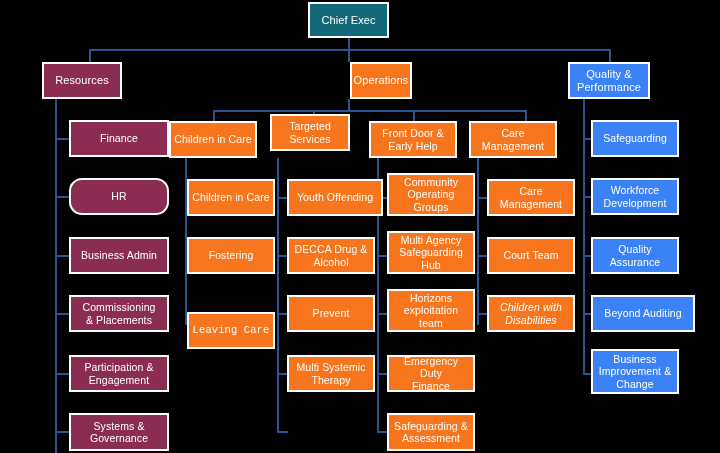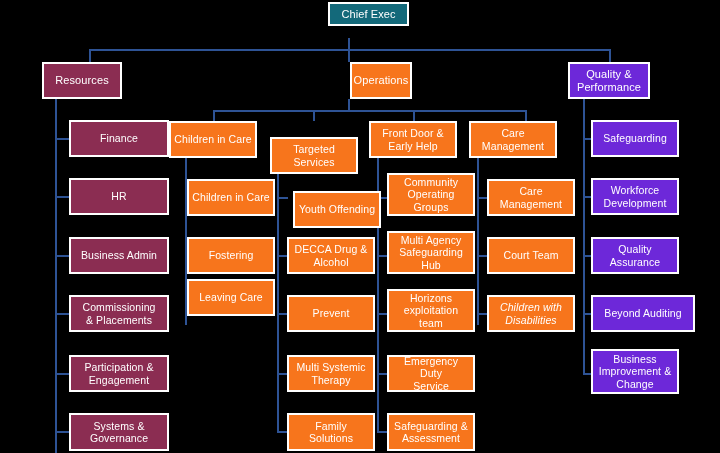--- a/index.html
+++ b/index.html
@@ -17,21 +17,21 @@
     font-size:10.5px;
     line-height:12.5px;
     letter-spacing:.1px;
     padding:1px 3px;
     z-index:5;
     white-space:pre-line;
   }
   .node.teal{background:#13697A;}
   .node.maroon{background:#8B2D52;}
   .node.orange{background:#F7751C;}
-  .node.blue{background:#6d28d9;}
+  .node.blue{background:#3b82f6;}
 
   .node.root{font-size:11px;}
   .node.lvl2{font-size:11px;}
 
   .conn{position:absolute;background:#2E5395;z-index:1;}
   .conn.h{height:2px;}
   .conn.v{width:2px;}
 </style>
 </head>
 <body>
@@ -85,68 +85,67 @@
   <div class="conn h" style="left:477px;top:255px;width:11px;"></div>
   <div class="conn h" style="left:477px;top:313px;width:11px;"></div>
 
   <div class="conn v" style="left:583px;top:99px;height:275px;"></div>
   <div class="conn h" style="left:583px;top:138px;width:8px;"></div>
   <div class="conn h" style="left:583px;top:196px;width:8px;"></div>
   <div class="conn h" style="left:583px;top:255px;width:8px;"></div>
   <div class="conn h" style="left:583px;top:313px;width:8px;"></div>
   <div class="conn h" style="left:583px;top:373px;width:8px;"></div>
 
-  <div class="node teal root" style="left:308px;top:2px;width:81px;height:24px;margin-left:20px;">Chief Exec</div>
+  <div class="node teal root" style="left:308px;top:2px;width:81px;height:36px;">Chief Exec</div>
 
   <div class="node maroon lvl2" style="left:42px;top:62px;width:80px;height:37px;">Resources</div>
   <div class="node orange lvl2" style="left:302px;top:62px;width:62px;height:37px;margin-left:48px;">Operations</div>
   <div class="node blue lvl2" style="left:568px;top:62px;width:82px;height:37px;">Quality &amp;
 Performance</div>
 
   <div class="node maroon" style="left:69px;top:120px;width:100px;height:37px;">Finance</div>
-  <div class="node maroon" style="left:69px;top:178px;width:100px;height:37px;">HR</div>
+  <div class="node maroon" style="left:69px;top:178px;width:100px;height:37px;border-radius:13px;">HR</div>
   <div class="node maroon" style="left:69px;top:237px;width:100px;height:37px;">Business Admin</div>
   <div class="node maroon" style="left:69px;top:355px;width:100px;height:37px;">Participation &amp;
 Engagement</div>
   <div class="node maroon" style="left:69px;top:295px;width:100px;height:37px;">Commissioning
 &amp; Placements</div>
   <div class="node maroon" style="left:69px;top:413px;width:100px;height:38px;">Systems &amp;
 Governance</div>
 
   <div class="node orange" style="left:169px;top:121px;width:88px;height:37px;">Children in Care</div>
-  <div class="node orange" style="left:270px;top:137px;width:88px;height:37px;">Targeted
+  <div class="node orange" style="left:270px;top:114px;width:80px;height:37px;">Targeted
 Services</div>
   <div class="node orange" style="left:369px;top:121px;width:88px;height:37px;">Front Door &amp;
 Early Help</div>
   <div class="node orange" style="left:469px;top:121px;width:88px;height:37px;">Care
 Management</div>
 
   <div class="node orange" style="left:187px;top:179px;width:88px;height:37px;">Children in Care</div>
   <div class="node orange" style="left:187px;top:237px;width:88px;height:37px;">Fostering</div>
-  <div class="node orange" style="left:187px;top:279px;width:88px;height:37px;">Leaving Care</div>
+  <div class="node orange" style="left:187px;top:312px;width:88px;height:37px;font-family:Liberation Mono, monospace;">Leaving Care</div>
 
-  <div class="node orange" style="left:293px;top:179px;width:88px;height:37px;margin-top:12px;">Youth Offending</div>
+  <div class="node orange" style="left:287px;top:179px;width:96px;height:37px;">Youth Offending</div>
   <div class="node orange" style="left:287px;top:237px;width:88px;height:37px;">DECCA Drug &amp;
 Alcohol</div>
   <div class="node orange" style="left:287px;top:295px;width:88px;height:37px;">Prevent</div>
   <div class="node orange" style="left:287px;top:355px;width:88px;height:37px;">Multi Systemic
 Therapy</div>
-  <div class="node orange" style="left:287px;top:413px;width:88px;height:38px;">Family Solutions</div>
 
   <div class="node orange" style="left:387px;top:173px;width:88px;height:43px;">Community
 Operating
 Groups</div>
   <div class="node orange" style="left:387px;top:231px;width:88px;height:43px;">Multi Agency
 Safeguarding
 Hub</div>
   <div class="node orange" style="left:387px;top:289px;width:88px;height:43px;">Horizons
 exploitation
 team</div>
   <div class="node orange" style="left:387px;top:355px;width:88px;height:37px;">Emergency Duty
-Service</div>
+Finance</div>
   <div class="node orange" style="left:387px;top:413px;width:88px;height:38px;">Safeguarding &amp;
 Assessment</div>
 
   <div class="node orange" style="left:487px;top:179px;width:88px;height:37px;">Care
 Management</div>
   <div class="node orange" style="left:487px;top:237px;width:88px;height:37px;">Court Team</div>
   <div class="node orange" style="left:487px;top:295px;width:88px;height:37px;font-style:italic;">Children with
 Disabilities</div>
 
   <div class="node blue" style="left:591px;top:120px;width:88px;height:37px;">Safeguarding</div>

